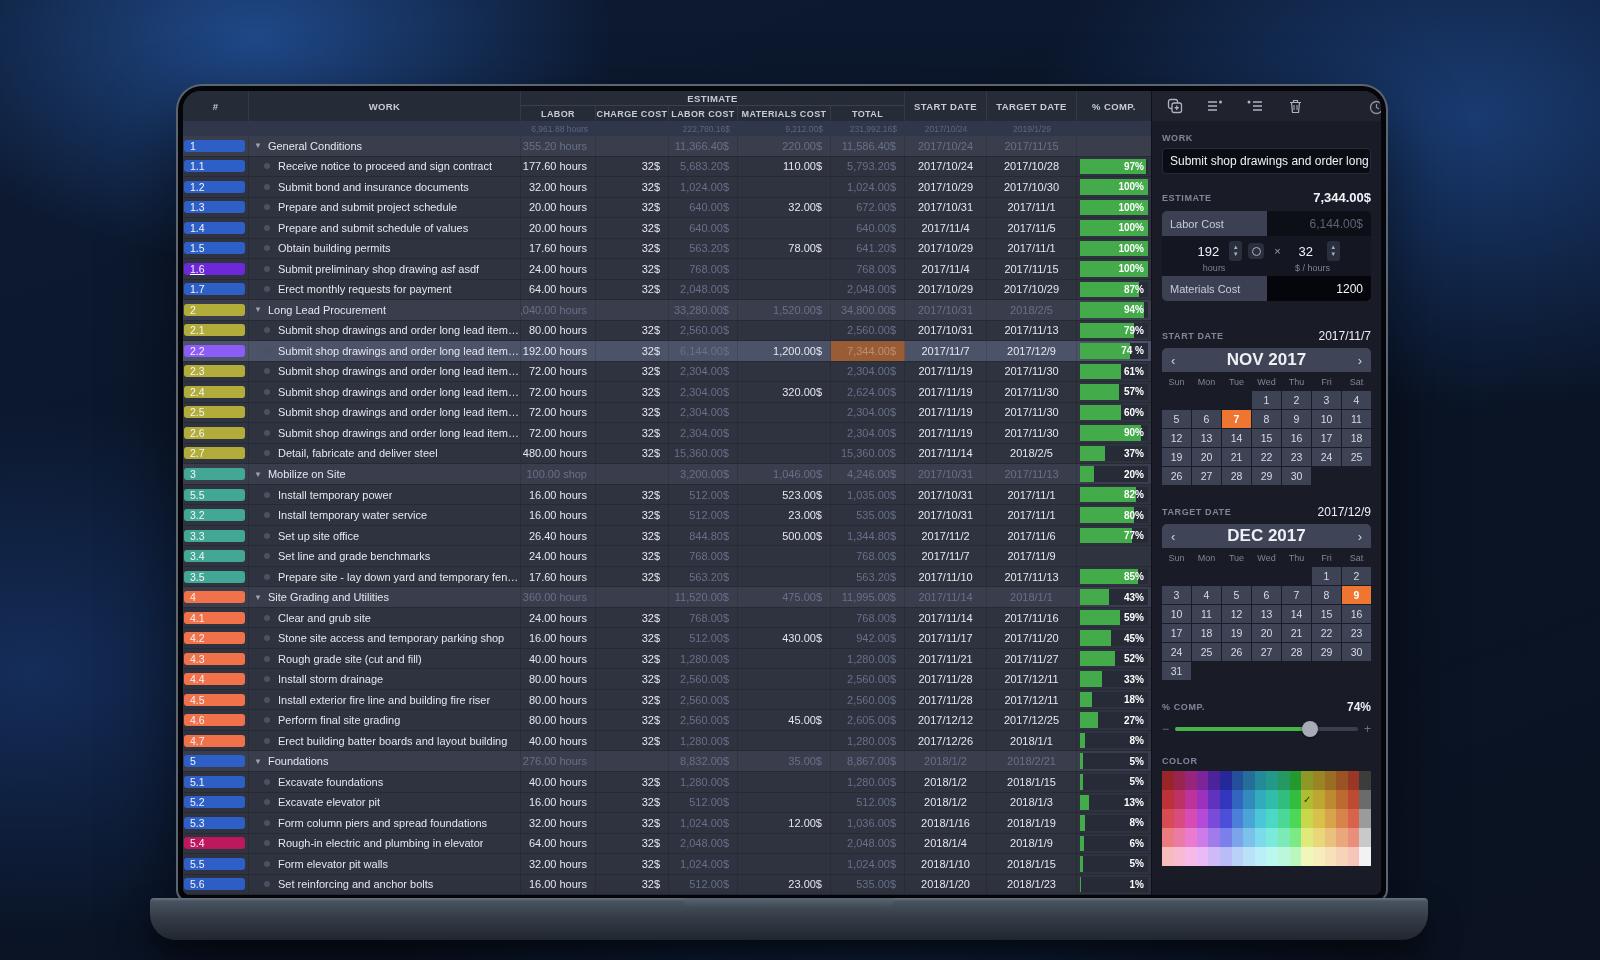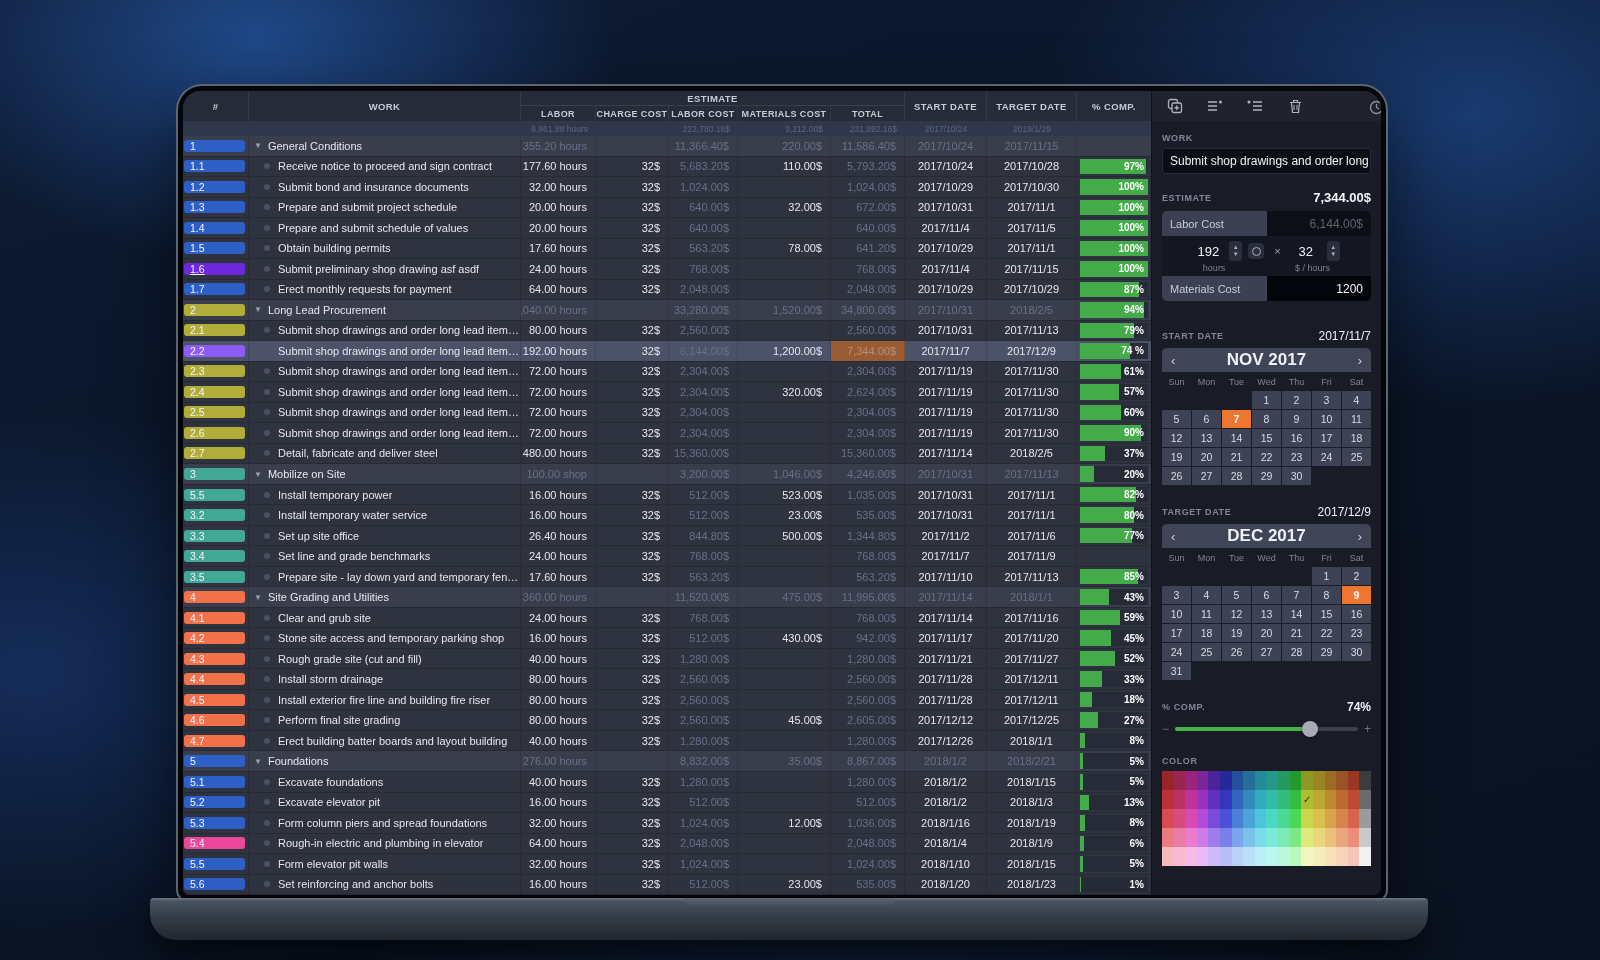--- a/index.html
+++ b/index.html
@@ -882,21 +882,21 @@
               <div class="cell ctr">2018/1/19</div>
               <div class="cell pctcell" style="border-right: none;">
                 <div class="pcttrack">
                   <div class="pctfill" style="width: 8%;"></div>
                   <div class="pctlabel">8%</div>
                 </div>
               </div>
             </div>
             <div class="trow">
               <div class="cell">
-                <div class="badge" style="background: #ec4899;">5.4</div>
+                <div class="badge" style="background: #be185d;">5.4</div>
               </div>
               <div class="cell">
                 <div class="dot"></div>
                 <div class="workname">Rough-in electric and plumbing in elevator</div>
               </div>
               <div class="cell num">64.00 hours</div>
               <div class="cell num">32$</div>
               <div class="cell num dim">2,048.00$</div>
               <div class="cell num"></div>
               <div class="cell num dim">2,048.00$</div>

